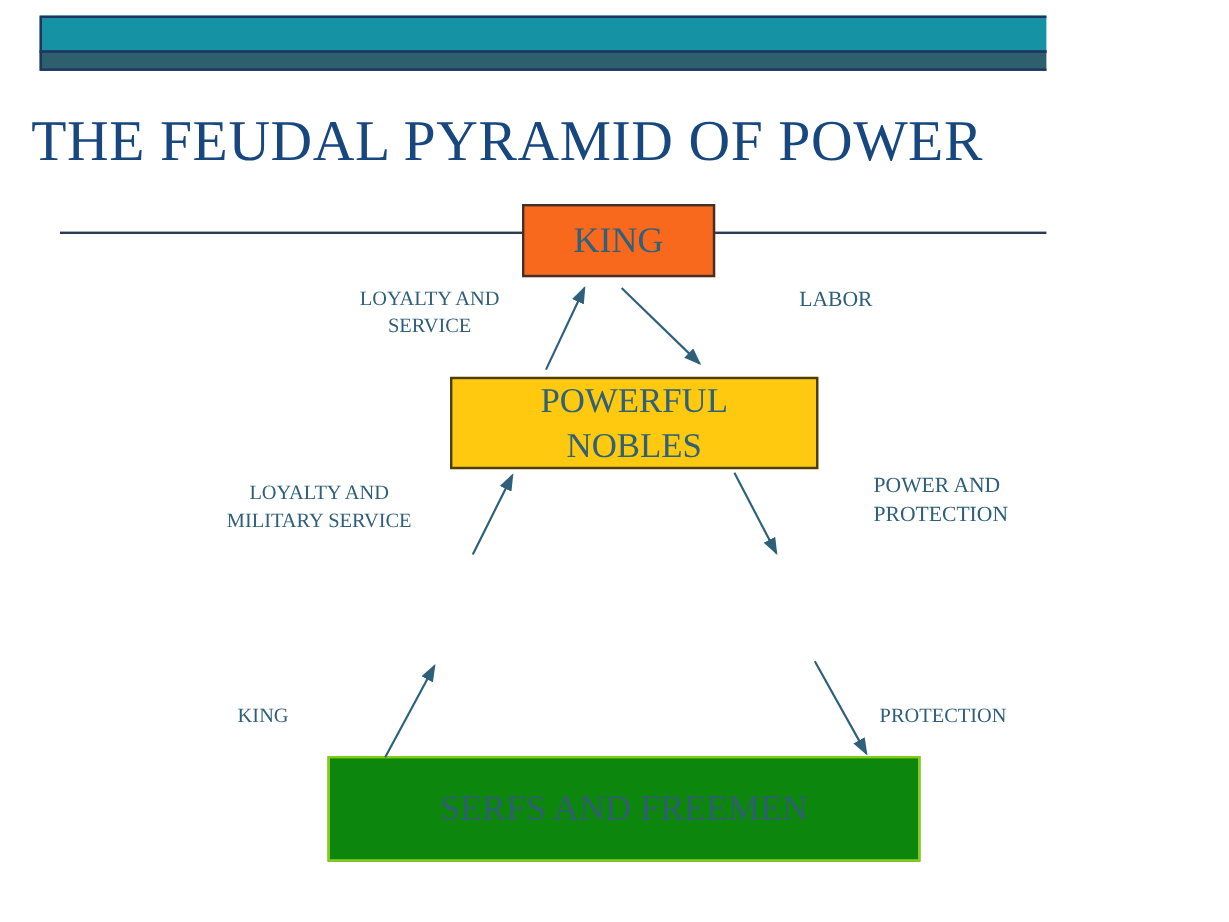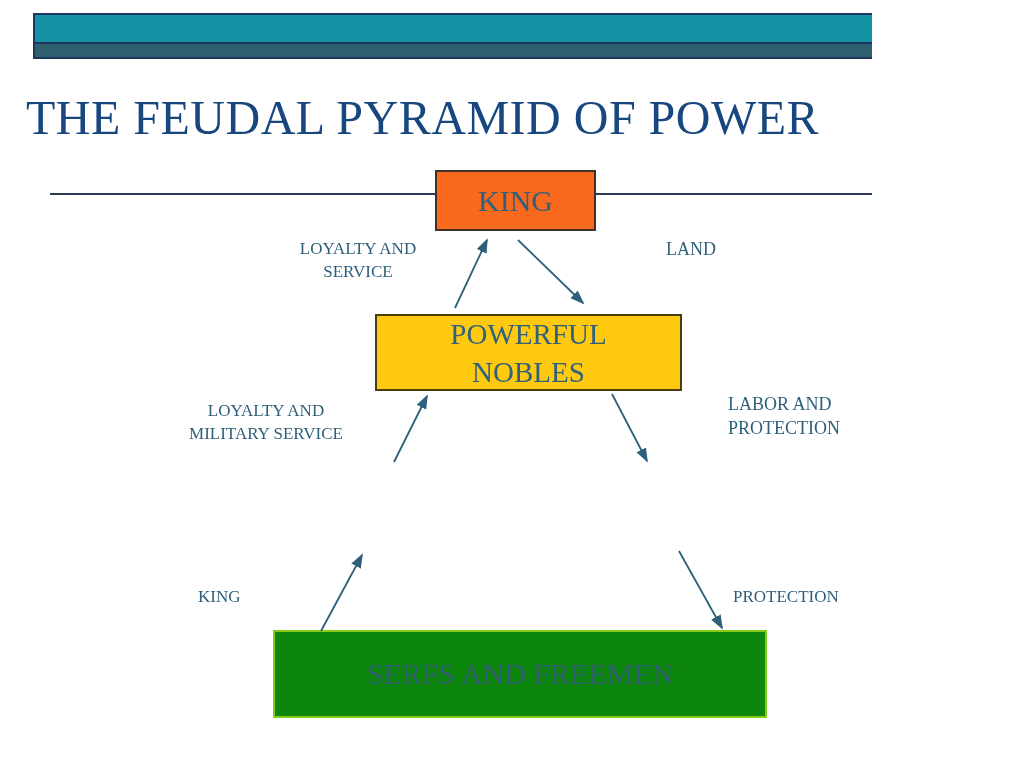--- a/index.html
+++ b/index.html
@@ -108,24 +108,24 @@
 NOBLES</span>
   </div>
 
 
   <div class="level-box serfs-box" style="background-color: rgb(13, 134, 13); color: rgb(47, 95, 112);">
     <span>SERFS AND FREEMEN</span>
   </div>
 
   <div class="flow-label lab-loyalty-service" style="color: rgb(46, 95, 122);">LOYALTY AND
 SERVICE</div>
-  <div class="flow-label lab-land" style="color: rgb(46, 95, 122);">LAND</div>
+  <div class="flow-label lab-land" style="color: rgb(46, 95, 122);">LABOR</div>
   <div class="flow-label lab-loyalty-military" style="color: rgb(46, 95, 122);">LOYALTY AND
 MILITARY SERVICE</div>
-  <div class="flow-label lab-land-protection" style="color: rgb(46, 95, 122);">LABOR AND
+  <div class="flow-label lab-land-protection" style="color: rgb(46, 95, 122);">POWER AND
 PROTECTION</div>
   <div class="flow-label lab-labor" style="color: rgb(46, 95, 122);">KING</div>
   <div class="flow-label lab-protection" style="color: rgb(46, 95, 122);">PROTECTION</div>
 
   <svg class="arrow-layer" viewBox="0 0 1024 768" xmlns="http://www.w3.org/2000/svg">
     <defs>
       <marker id="ah" markerWidth="8" markerHeight="6" refX="7" refY="3" orient="auto">
         <path d="M0,0 L8,3 L0,6 Z" fill="#2E607C"></path>
       </marker>
     </defs>

